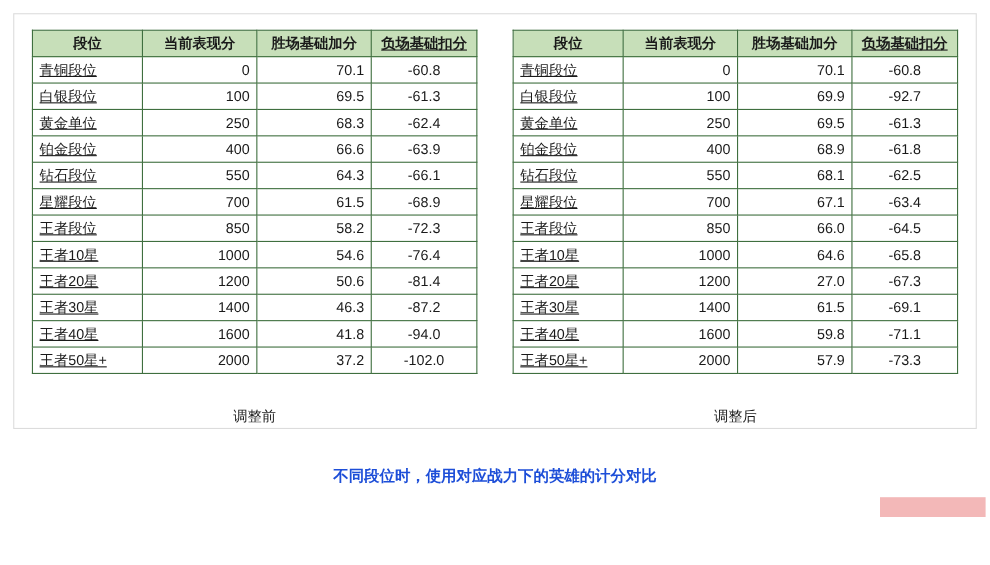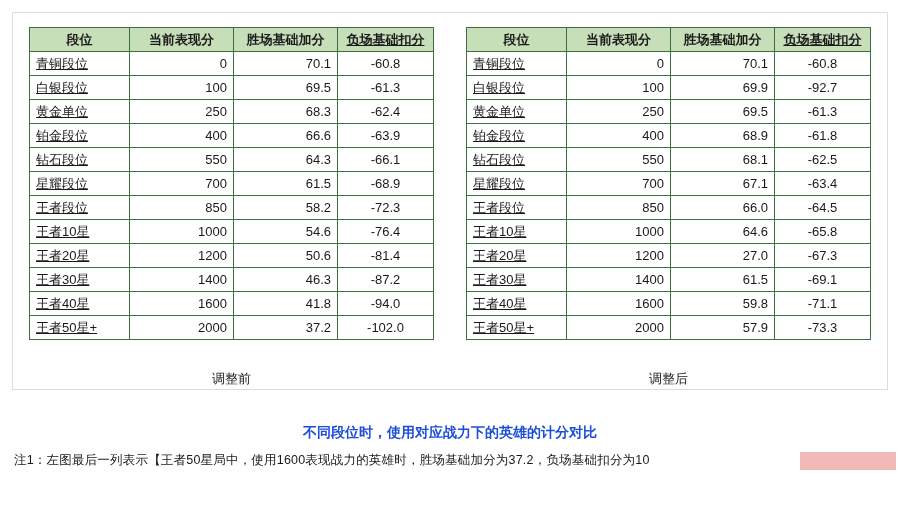--- a/index.html
+++ b/index.html
@@ -311,18 +311,17 @@
         </table>
         <div class="table-caption">调整后</div>
       </div>
 
     </div>
   </div>
 
   <div class="figure-title">不同段位时，使用对应战力下的英雄的计分对比</div>
 
   <div class="notes">
-    <div class="note-line">注1：左图最后一列表示【王者50星局中，使用1600表现战力的英雄时，胜场基础加分为37.2，负场基础扣分为10</div>
   </div>
 
   <div class="redact"></div>
 
 </div>
 
 </body></html>

